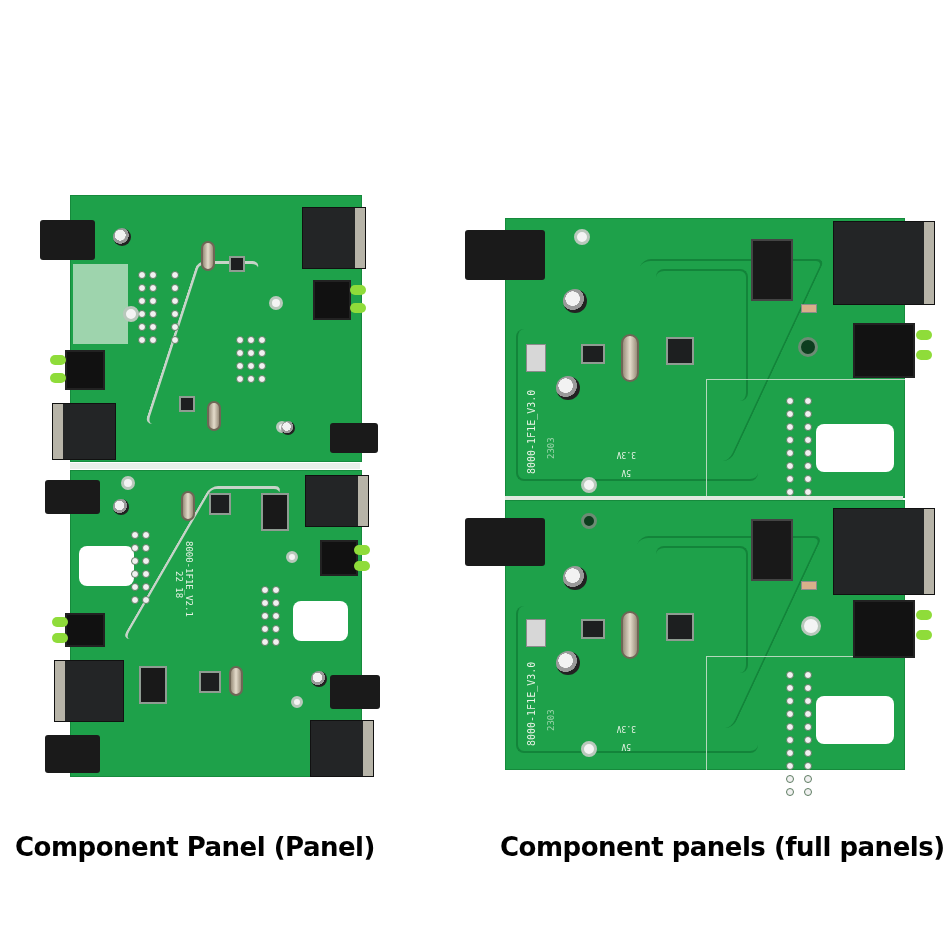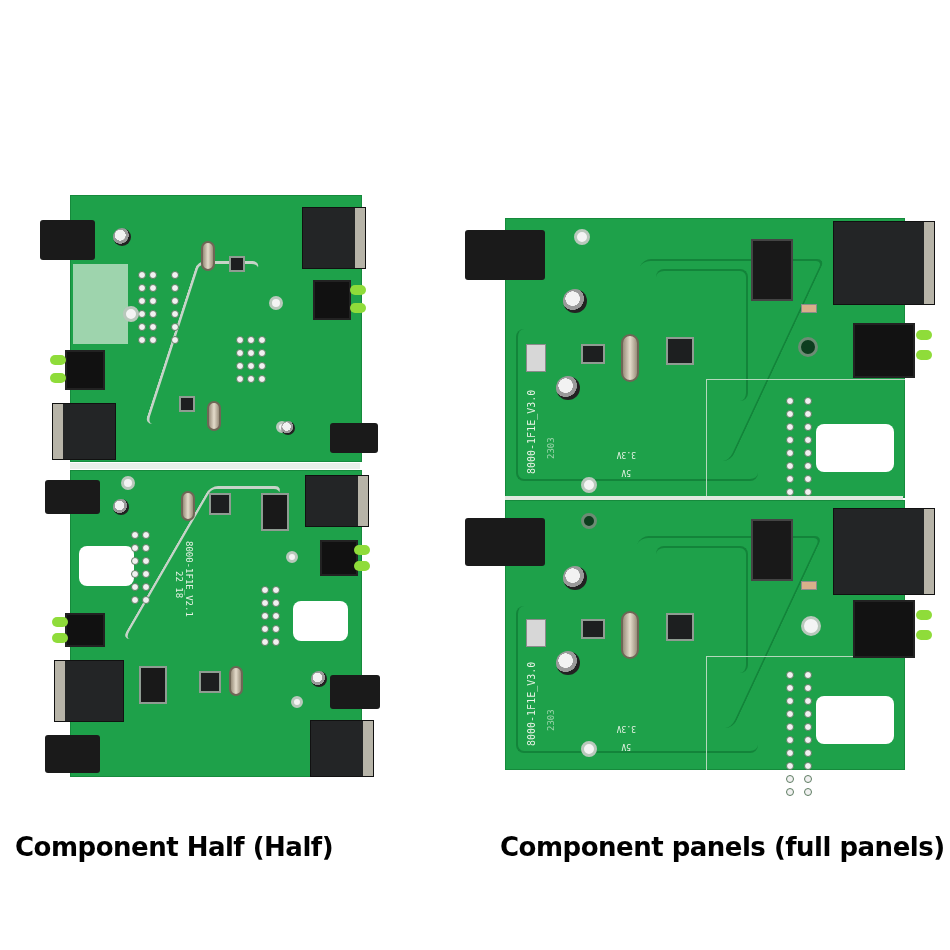--- a/index.html
+++ b/index.html
@@ -262,14 +262,14 @@
   </div>
   <div class="jack" style="left:5px;top:300px;width:80px;height:48px;"></div>
   <div class="rj45" style="left:373px;top:290px;width:100px;height:85px;">
       <div class="shell"></div>
     </div>
   <div class="ic" style="left:393px;top:382px;width:62px;height:58px;background:#121212;border-color:#222;"></div>
   <div class="led" style="left:456px;top:392px;"></div>
   <div class="led" style="left:456px;top:412px;"></div>
 </div>
 
-<div class="caption" style="left:15px;top:832px;">Component Half (Half)</div>
+<div class="caption" style="left:15px;top:832px;">Component Panel (Panel)</div>
 <div class="caption" style="left:500px;top:832px;">Component panels (full panels)</div>
 
 </body></html>

